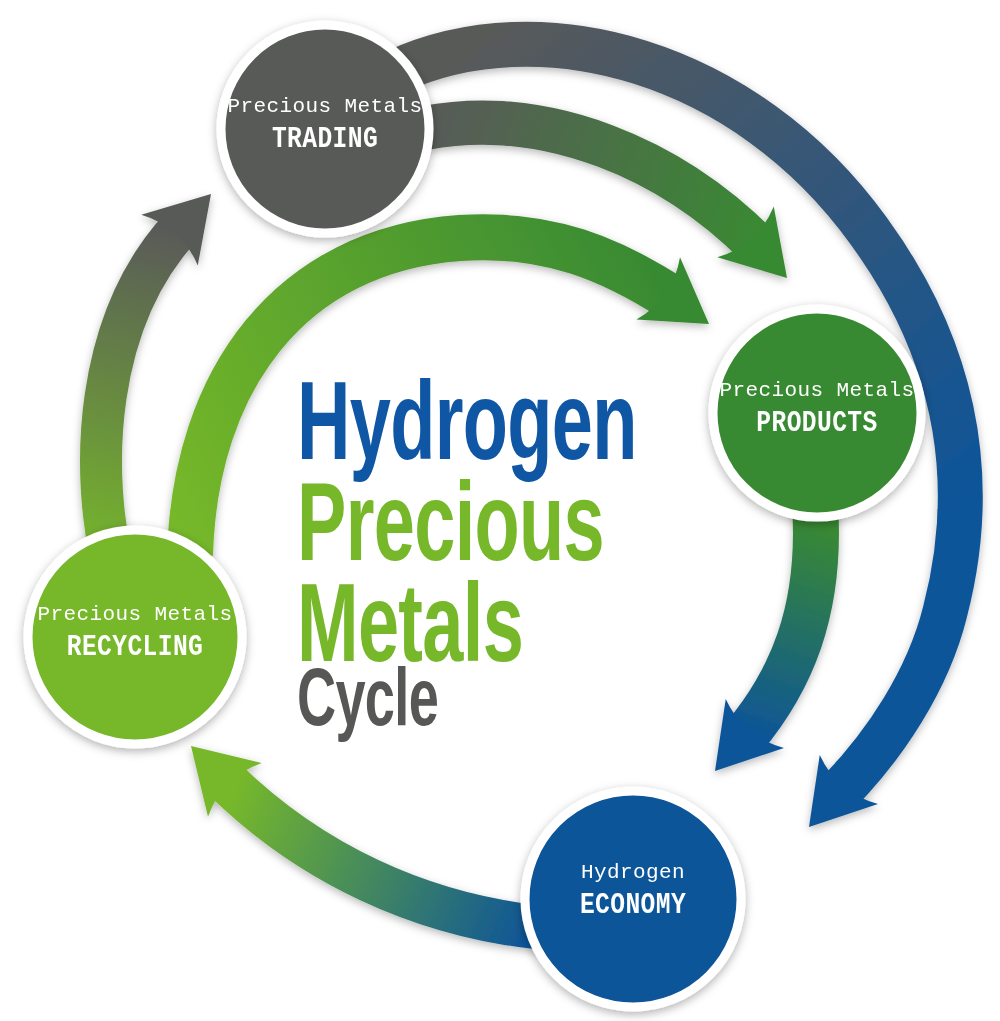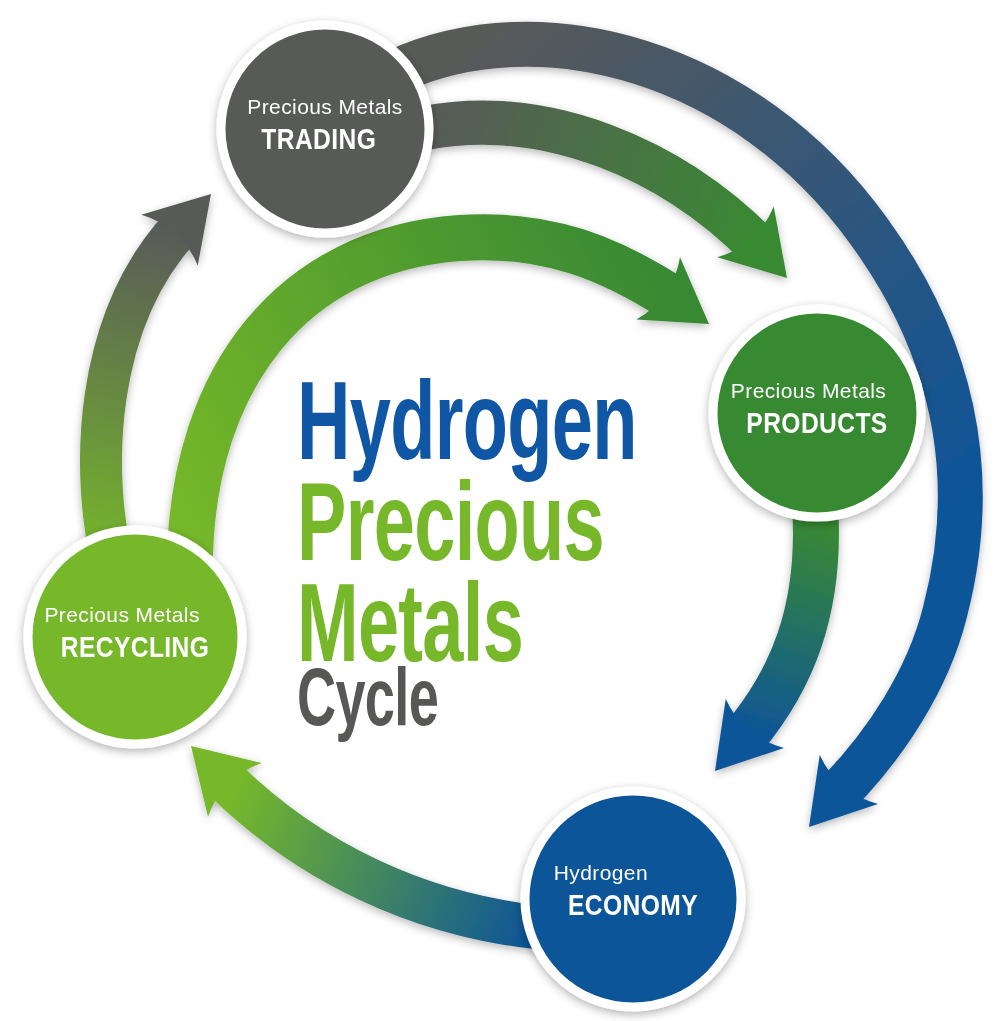--- a/index.html
+++ b/index.html
@@ -17,21 +17,21 @@
     position:absolute;left:297px;top:370px;
     transform:scaleX(0.66);transform-origin:0 0;
     font-weight:bold;white-space:nowrap;
   }
   .title-line{display:block;font-size:112px;line-height:101px;letter-spacing:-1px;}
   .title-line.small{font-size:82px;line-height:80px;margin-top:-16px;}
   
   .node-label{
     position:absolute;
     transform:translate(-50%,-50%);
-    color:#ffffff;white-space:nowrap;
+    text-align:center;color:#ffffff;white-space:nowrap;font-family:Liberation Mono, monospace;
   }
   .node-line1{display:block;font-size:21px;line-height:24px;letter-spacing:0.4px;font-weight:normal;}
   .node-line2{display:block;font-size:30px;line-height:32px;font-weight:bold;letter-spacing:0.5px;
               transform:scaleX(0.82);transform-origin:50% 50%;margin-top:4px;}
 </style>
 </head>
 <body>
 
 <div id="canvas">
 

